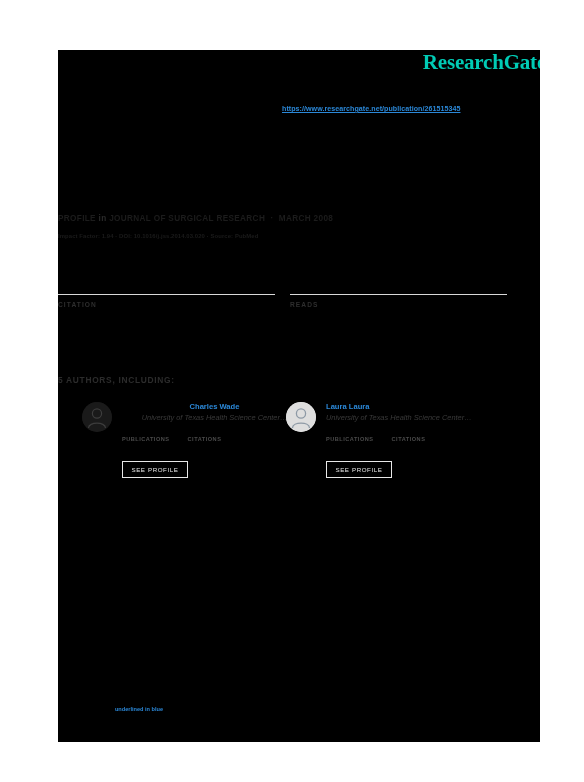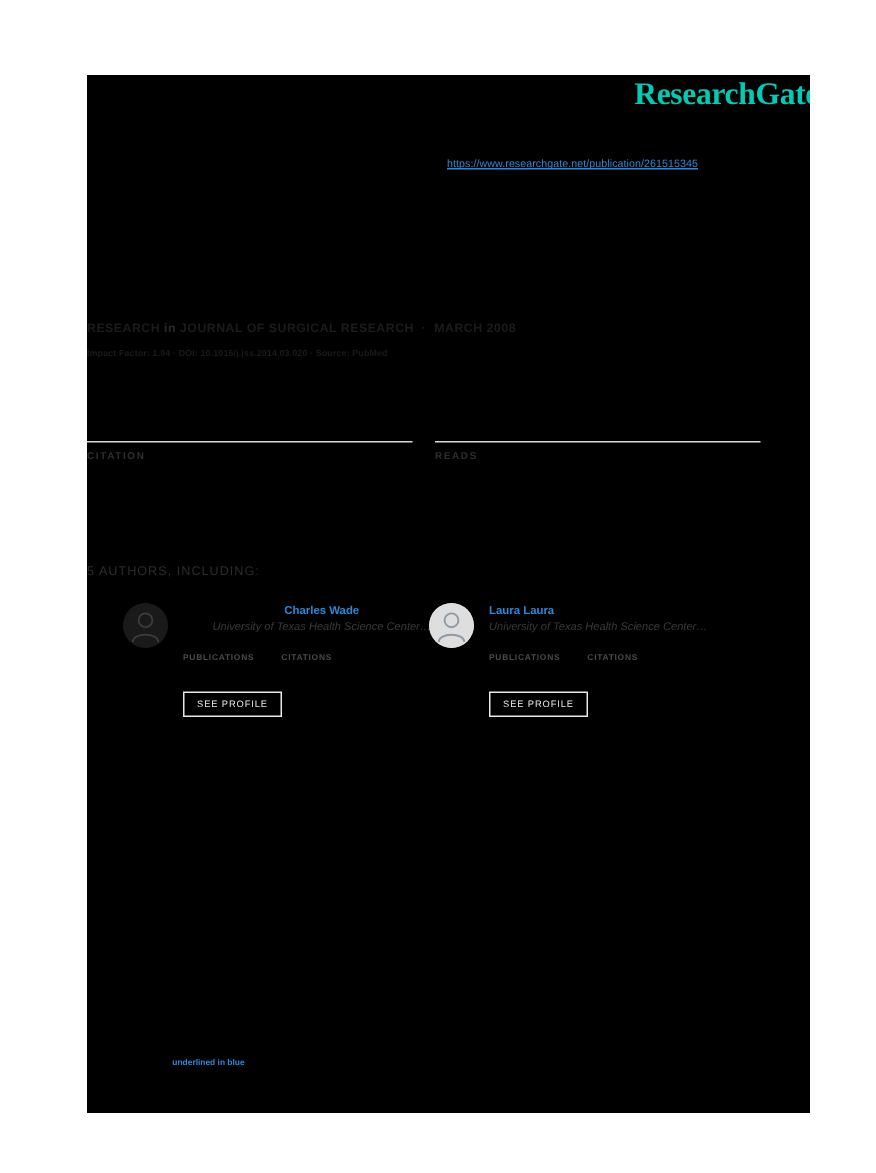--- a/index.html
+++ b/index.html
@@ -40,24 +40,24 @@
     font-size: 21px;
     font-weight: bold;
     letter-spacing: -0.2px;
     color: #00cbb5;
     white-space: nowrap;
   }
 
   
   .url {
     position: absolute;
-    left: 240px;
+    left: 224px;
     top: 55px;
     font-size: 7.1px;
-    font-weight: normal;
+    font-weight: bold;
     letter-spacing: 0.05px;
     color: #2b88d8;
     white-space: nowrap;
     text-align: right;
   }
 
   
   .title-block {
     position: absolute;
     left: 0px;
@@ -129,21 +129,21 @@
     letter-spacing: 1.1px;
     color: #2e2e2e;
   }
 
   
   .authors-heading {
     position: absolute;
     left: 0px;
     top: 325px;
     font-size: 8.4px;
-    font-weight: normal;
+    font-weight: bold;
     letter-spacing: 0.7px;
     color: #2c2c2c;
     white-space: nowrap;
   }
 
   .author {
     position: absolute;
     top: 352px;
     width: 225px;
   }
@@ -260,21 +260,21 @@
     <div class="brand">ResearchGate</div>
 
     <a class="url" href="#">https://www.researchgate.net/publication/261515345</a>
 
     <div class="title-block">
       <h1 class="doc-title">Damage control resuscitation in combination with damage control laparotomy: A survival advantage</h1>
       <p class="doc-subtitle">Article in Journal of Surgical Research</p>
     </div>
 
     <div class="pub-line">
-      <span>RESEARCH</span>
+      <span>PROFILE</span>
       <span class="em">in</span>
       <span>JOURNAL OF SURGICAL RESEARCH</span>
       <span>&nbsp;·&nbsp;</span>
       <span>MARCH 2008</span>
     </div>
 
     <div class="impact-line">Impact Factor: 1.94 · DOI: 10.1016/j.jss.2014.03.020 · Source: PubMed</div>
 
     <div class="metric left">
       <div class="metric-count">1</div>

